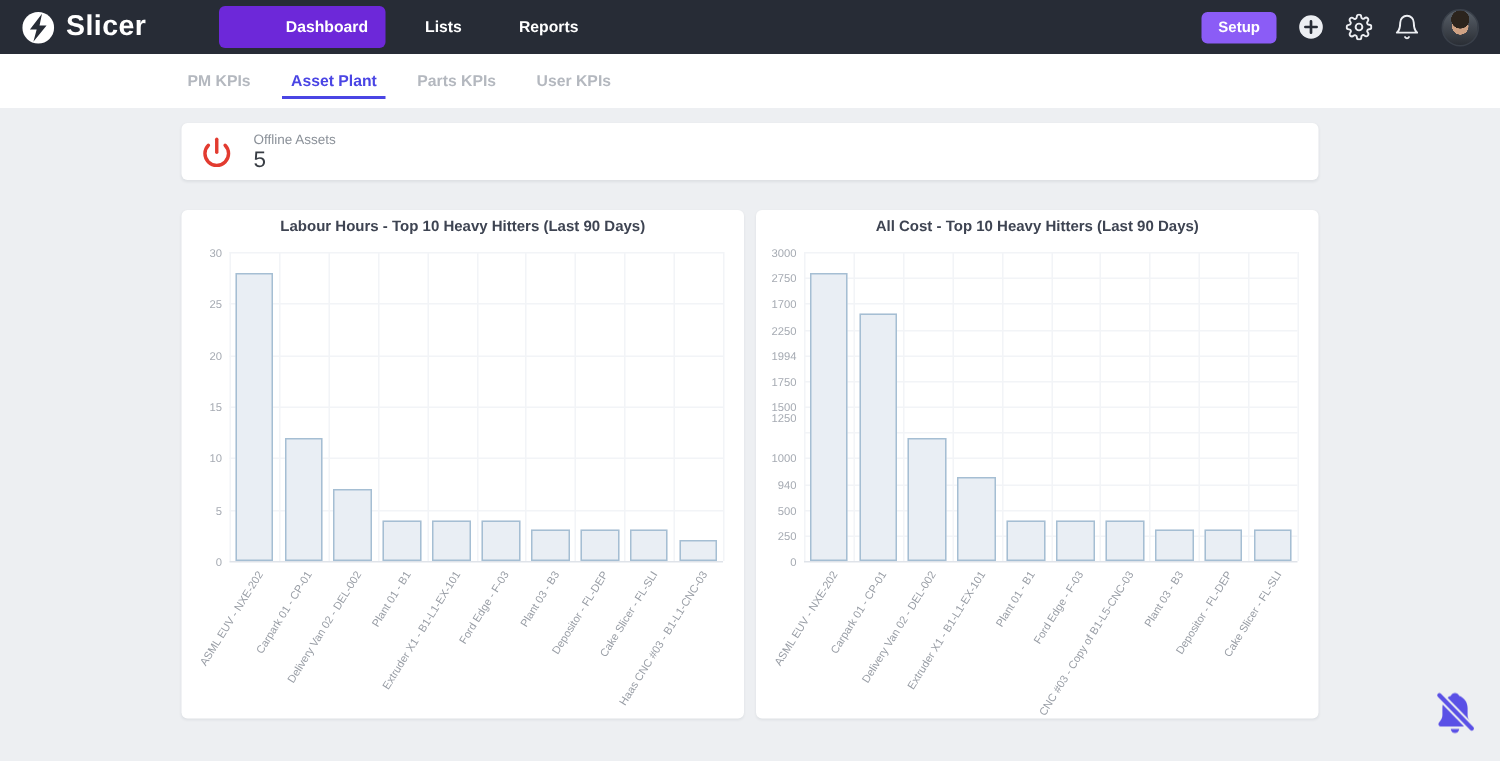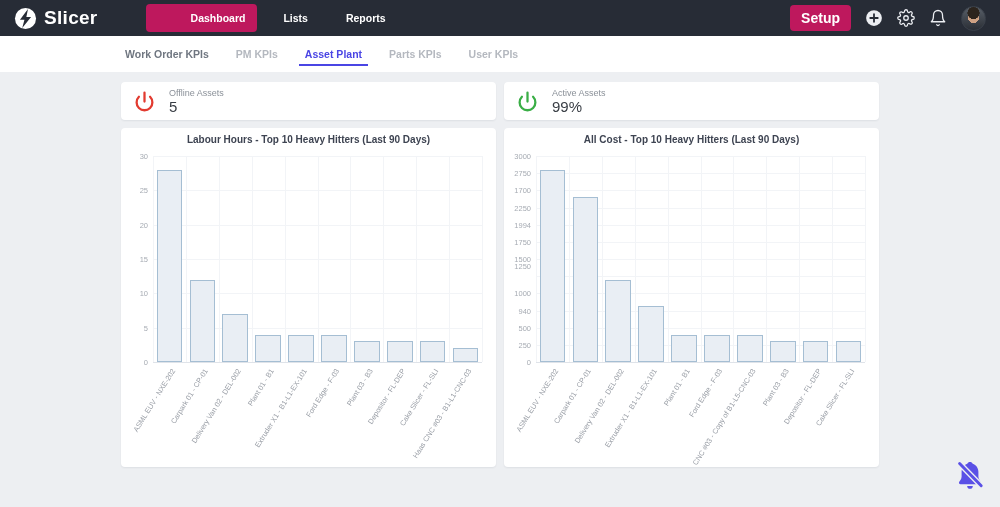--- a/index.html
+++ b/index.html
@@ -6,23 +6,23 @@
   html,body { width:1000px; height:507px; overflow:hidden; }
   body { font-family:"Liberation Sans", sans-serif; background:#edeff2; }
 
   
   .navbar { height:36px; background:#272c36; display:flex; align-items:center; padding:0 14px; }
   .brand { display:flex; align-items:center; gap:7px; }
   .brand-logo { width:23px; height:23px; }
   .brand-name { color:#fff; font-size:19px; font-weight:bold; letter-spacing:.3px; }
   .nav-items { display:flex; align-items:center; margin-left:48px; gap:14px; }
   .nav-item { color:#fff; font-size:10.5px; font-weight:bold; padding:8px 12px; border-radius:4px; cursor:pointer; white-space:nowrap; }
-  .nav-item.active { background:#be185d;padding-left:45px; }
+  .nav-item.active { background:#6d28d9;padding-left:45px; }
   .nav-right { margin-left:auto; display:flex; align-items:center; gap:14px; }
-  .setup-btn { background:#be185d; color:#fff; font-size:14px; font-weight:bold; padding:5px 11px; border:none; border-radius:4px; cursor:pointer; }
+  .setup-btn { background:#8b5cf6; color:#fff; font-size:10px; font-weight:bold; padding:5px 11px; border:none; border-radius:4px; cursor:pointer; }
   .nav-icon { width:18px; height:18px; color:#eceef2; display:block; cursor:pointer; }
   .avatar { width:25px; height:25px; border-radius:50%; cursor:pointer;
     background:
       radial-gradient(circle at 50% 26%, #2c241d 0 29%, rgba(0,0,0,0) 30%),
       radial-gradient(circle at 50% 46%, #cfa284 0 32%, rgba(0,0,0,0) 33%),
       linear-gradient(180deg,#596069 0%,#2a2e35 100%);
     border:1px solid #3a404a; }
 
   
   .tabbar { height:36px; background:#fff; display:flex; align-items:center; padding-left:125px; gap:27px; }
@@ -34,21 +34,21 @@
   
   .content { width:758px; margin:10px auto 0; }
   .card { background:#fff; border-radius:4px; box-shadow:0 1px 2px rgba(16,24,40,.07); }
 
   .kpi-row { display:flex; gap:8px; }
   .kpi-card { flex:1; height:38px; display:flex; align-items:center; padding:0 13px; gap:14px; }
   .kpi-icon { width:21px; height:21px; flex:0 0 auto; }
   .kpi-label { font-size:9px; color:#8b9199; line-height:11px; }
   .kpi-value { font-size:15px; color:#383d44; line-height:16px; }
 
-  .charts-row { display:flex; gap:8px; margin-top:8px; }
+  .charts-row { display:flex; gap:8px; margin-top:20px; }
   .chart-card { flex:1; height:339px; padding-top:6px; }
   .chart-title { text-align:center; font-size:10px; font-weight:bold; color:#3e4452; height:14px; }
   .chart { position:relative; margin:2px 8px 0; height:315px; overflow:hidden; }
 
   .gl { position:absolute; background:#f2f4f7; }
   .gl.h { height:1px; }
   .gl.v { width:1px; }
   .gl.axis { background:#dfe3e9; }
   .ytick { position:absolute; left:0; text-align:right; font-size:7.5px; color:#a6abb3; line-height:9px; }
   .bar { position:absolute; border:1px solid #a5bed3; }
@@ -86,48 +86,37 @@
     </svg>
     <svg class="nav-icon" viewBox="0 0 24 24" fill="none" stroke="currentColor" stroke-width="1.7" stroke-linecap="round" stroke-linejoin="round">
       <path d="M18 8A6 6 0 0 0 6 8c0 7-3 9-3 9h18s-3-2-3-9"></path>
       <path d="M13.73 21a2 2 0 0 1-3.46 0"></path>
     </svg>
     <div class="avatar"></div>
   </div>
 </div>
 
 <div class="tabbar">
-  <span class="tab strong">Work Order KPIs</span>
   <span class="tab">PM KPIs</span>
   <span class="tab active">Asset Plant</span>
   <span class="tab">Parts KPIs</span>
   <span class="tab">User KPIs</span>
 </div>
 
 <div class="content">
 
   <div class="kpi-row">
     <div class="card kpi-card">
       <svg class="kpi-icon" viewBox="0 0 24 24" fill="none" stroke="currentColor" stroke-width="2.6" stroke-linecap="round" style="color: rgb(226, 59, 48);">
         <path d="M18.36 6.64a9 9 0 1 1-12.73 0"></path>
           <line x1="12" y1="2" x2="12" y2="12"></line>
       </svg>
       <div>
         <div class="kpi-label">Offline Assets</div>
         <div class="kpi-value">5</div>
-      </div>
-    </div>
-    <div class="card kpi-card">
-      <svg class="kpi-icon" viewBox="0 0 24 24" fill="none" stroke="currentColor" stroke-width="2.6" stroke-linecap="round" style="color: rgb(58, 174, 70);">
-        <path d="M18.36 6.64a9 9 0 1 1-12.73 0"></path>
-          <line x1="12" y1="2" x2="12" y2="12"></line>
-      </svg>
-      <div>
-        <div class="kpi-label">Active Assets</div>
-        <div class="kpi-value">99%</div>
       </div>
     </div>
   </div>
 
   <div class="charts-row">
     <div class="card chart-card">
       <div class="chart-title">Labour Hours - Top 10 Heavy Hitters (Last 90 Days)</div>
       <div class="chart">
           <div class="gl h axis" style="left:24px;top:212.0px;width:329.0px"></div>
           <div class="ytick" style="top:208.0px;width:19px">0</div>

